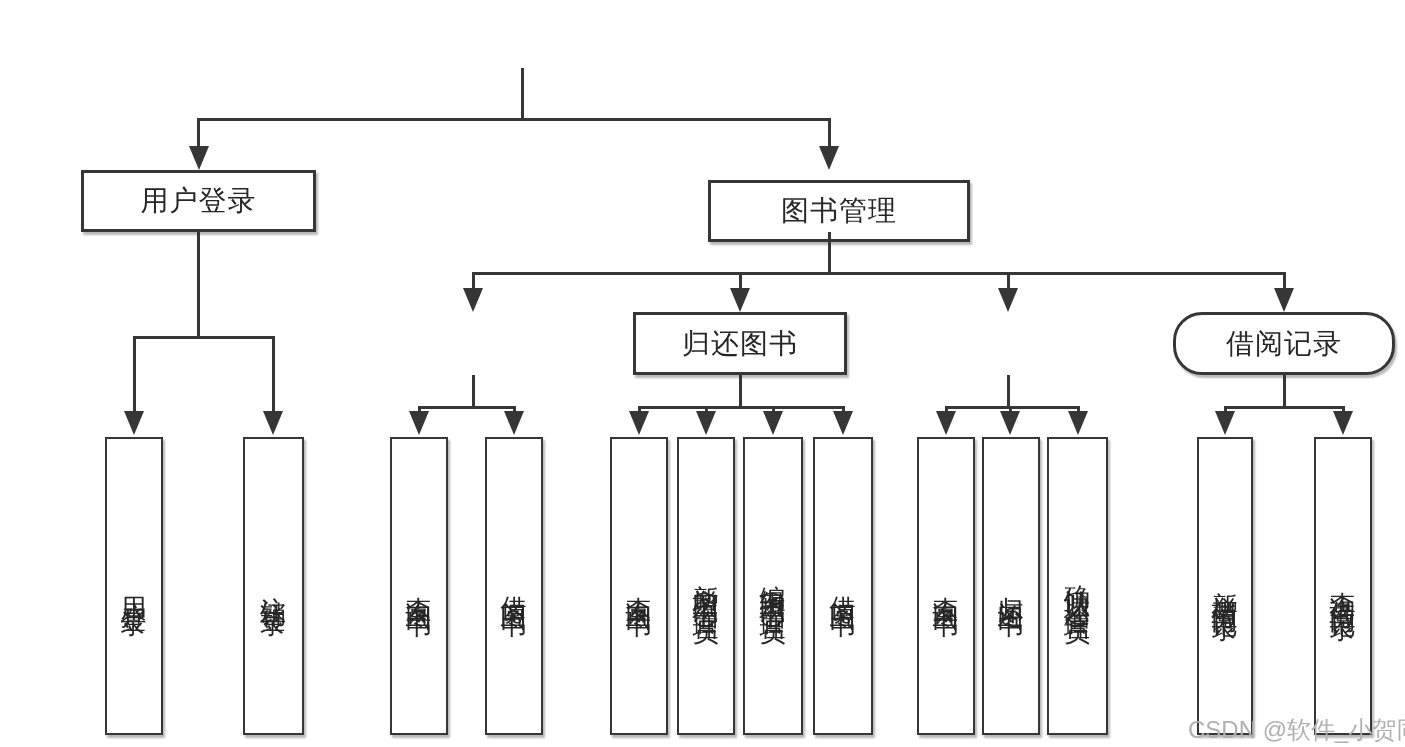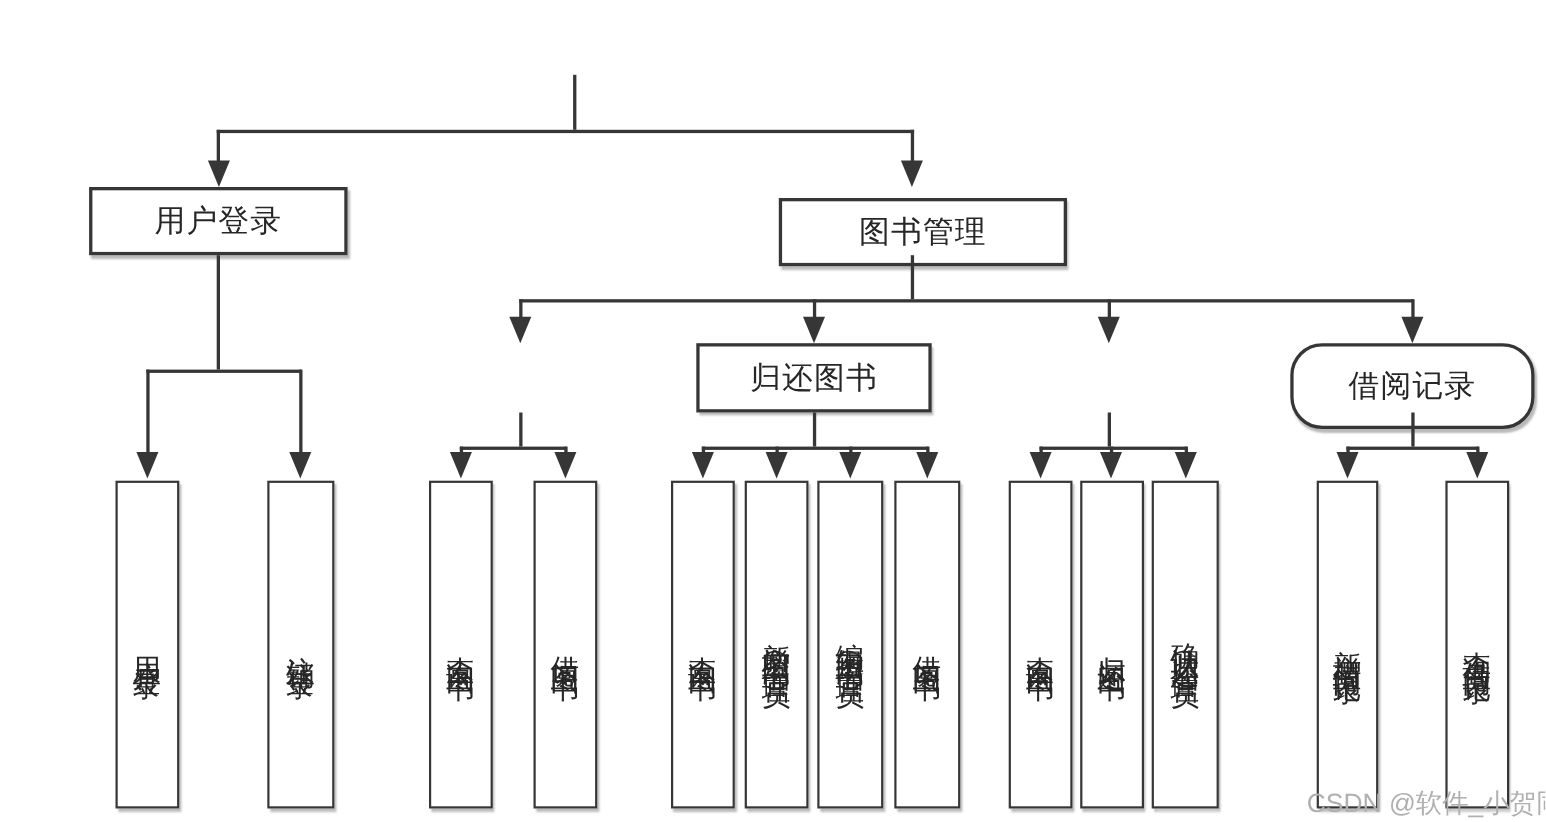--- a/index.html
+++ b/index.html
@@ -78,21 +78,21 @@
   <div class="vl" style="left:739px; top:272px; height:18px;"></div>
   <div class="ar" style="left:730px; top:288px;"></div>
   <div class="vl" style="left:1007px; top:272px; height:18px;"></div>
   <div class="ar" style="left:998px; top:288px;"></div>
   <div class="vl" style="left:1283px; top:272px; height:18px;"></div>
   <div class="ar" style="left:1274px; top:288px;"></div>
 
   <div class="bx" style="left:633px; top:312px; width:214px; height:63px;">
     <span>归还图书</span>
   </div>
-  <div class="bx" style="left:1173px; top:312px; width:222px; height:78px;border-radius:29px;">
+  <div class="bx" style="left:1173px; top:312px; width:222px; height:63px;border-radius:29px;">
     <span>借阅记录</span>
   </div>
 
   <div class="vl" style="left:472px; top:375px; height:31px;"></div>
   <div class="hl" style="left:418px; top:406px; width:97px;"></div>
   <div class="vl" style="left:418px; top:406px; height:8px;"></div>
   <div class="ar" style="left:409px; top:411px;"></div>
   <div class="vl" style="left:513px; top:406px; height:8px;"></div>
   <div class="ar" style="left:504px; top:411px;"></div>
 

